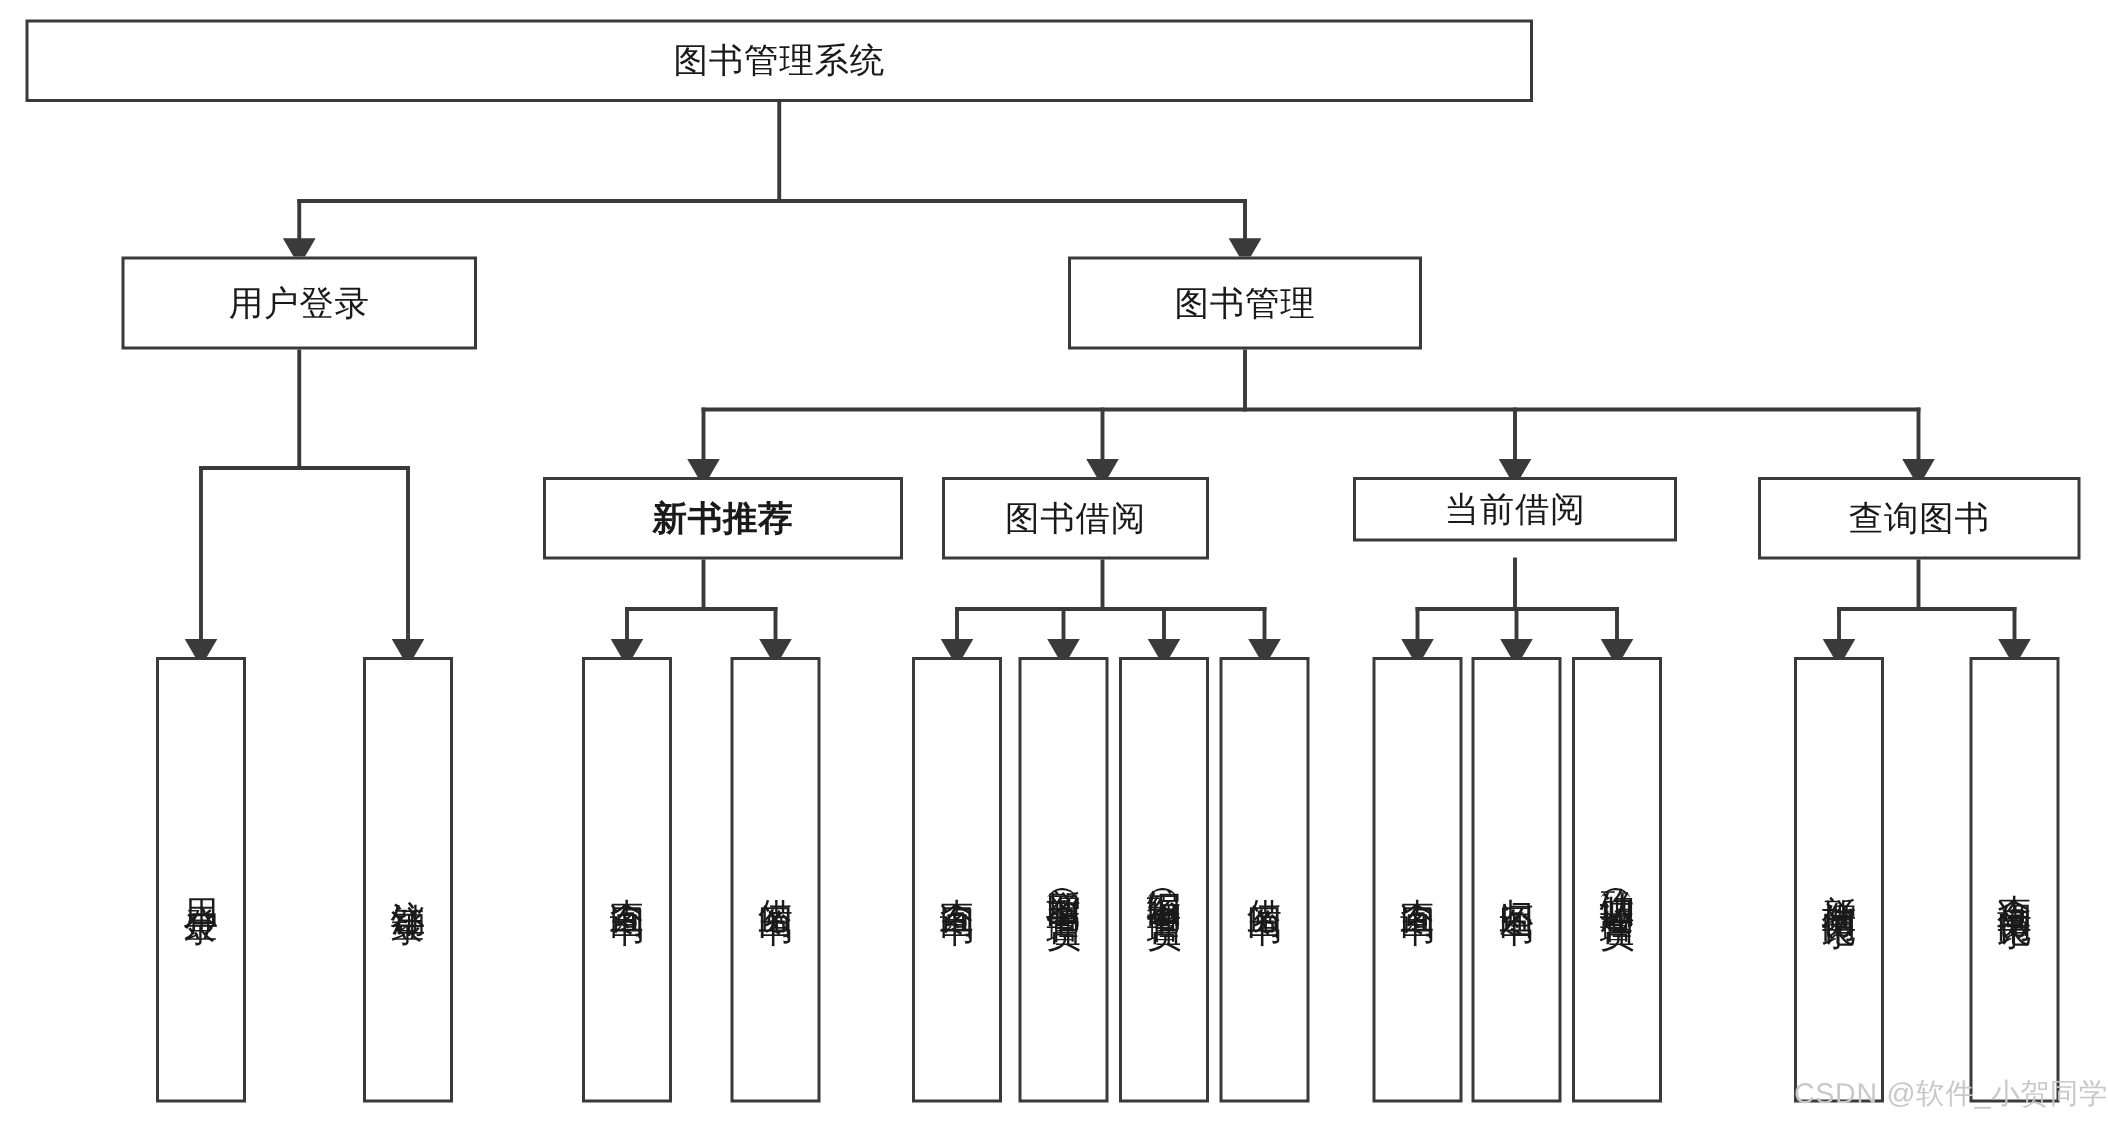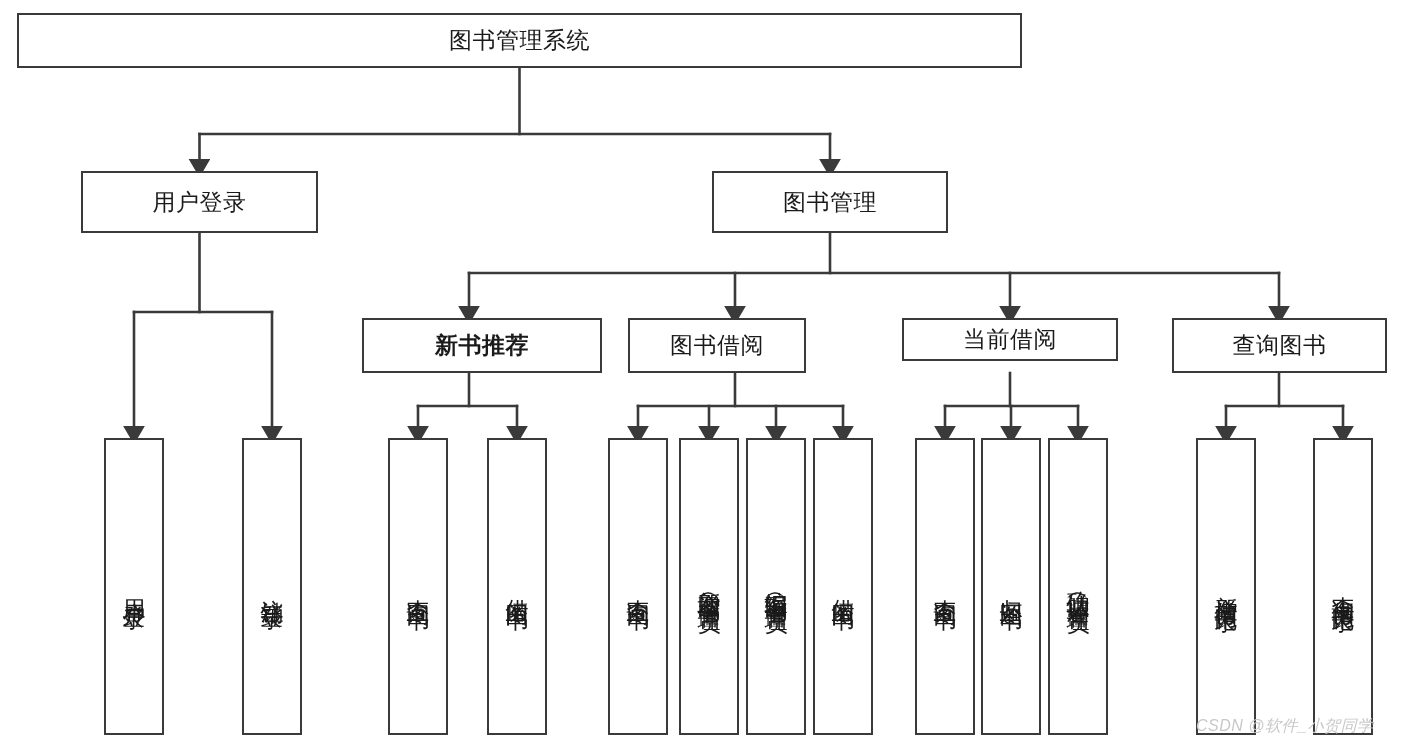--- a/index.html
+++ b/index.html
@@ -51,24 +51,23 @@
     white-space: nowrap;
     display: block;
   }
   .hlabel {
     white-space: nowrap;
     display: block;
   }
   .watermark {
     position: absolute;
     color: #c8c8c8;
-    font-size: 16px;
+    font-size: 19px;
     white-space: nowrap;
     letter-spacing: 0.5px;
-    font-style: italic;
   }
 </style>
 </head>
 <body>
 
 <div id="canvas">
 
   <svg id="wires" viewBox="0 0 1405 747" xmlns="http://www.w3.org/2000/svg">
     <defs>
       <marker id="arrow" markerWidth="9" markerHeight="9" refX="1.2" refY="4.2" orient="auto" markerUnits="strokeWidth">

